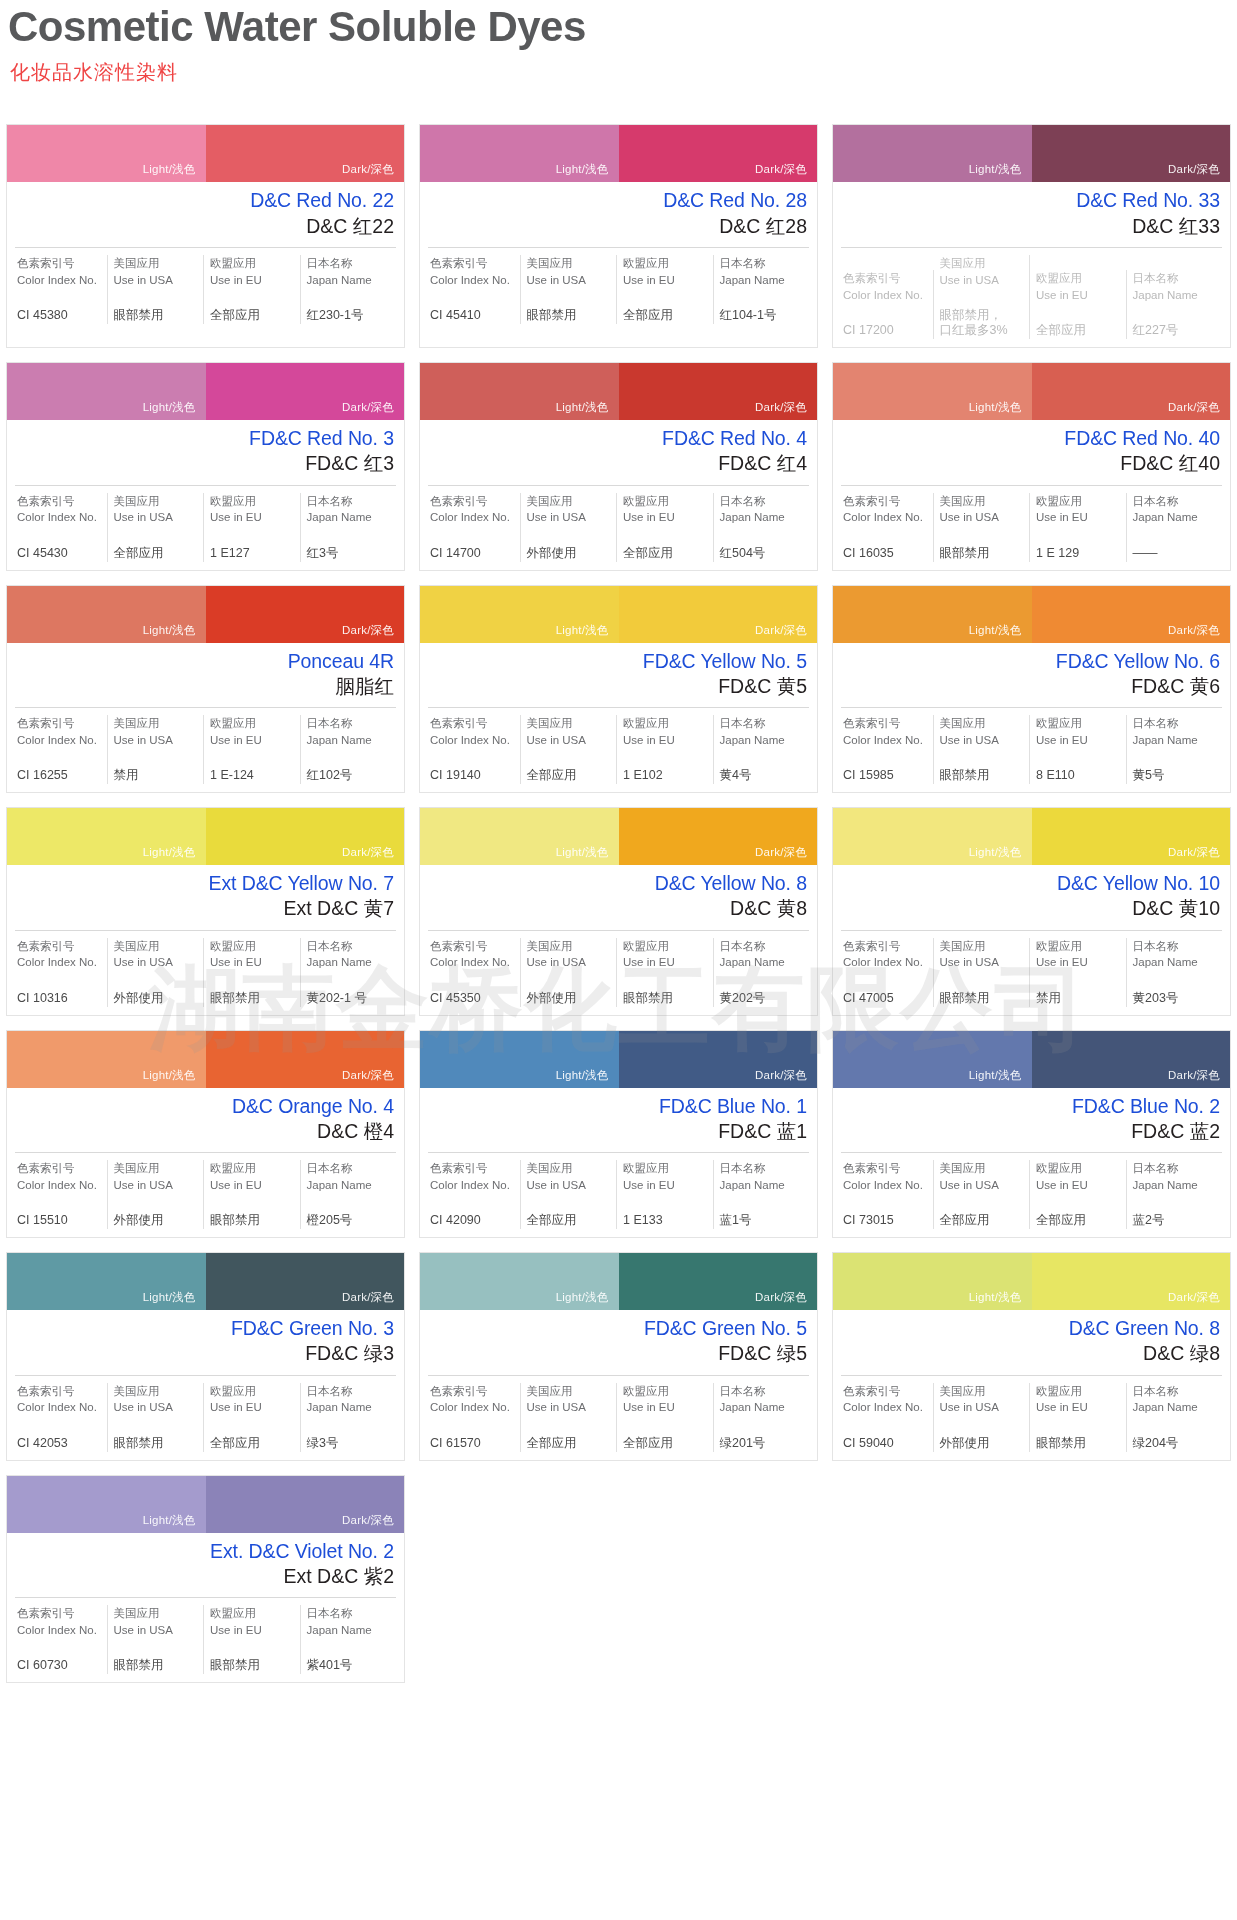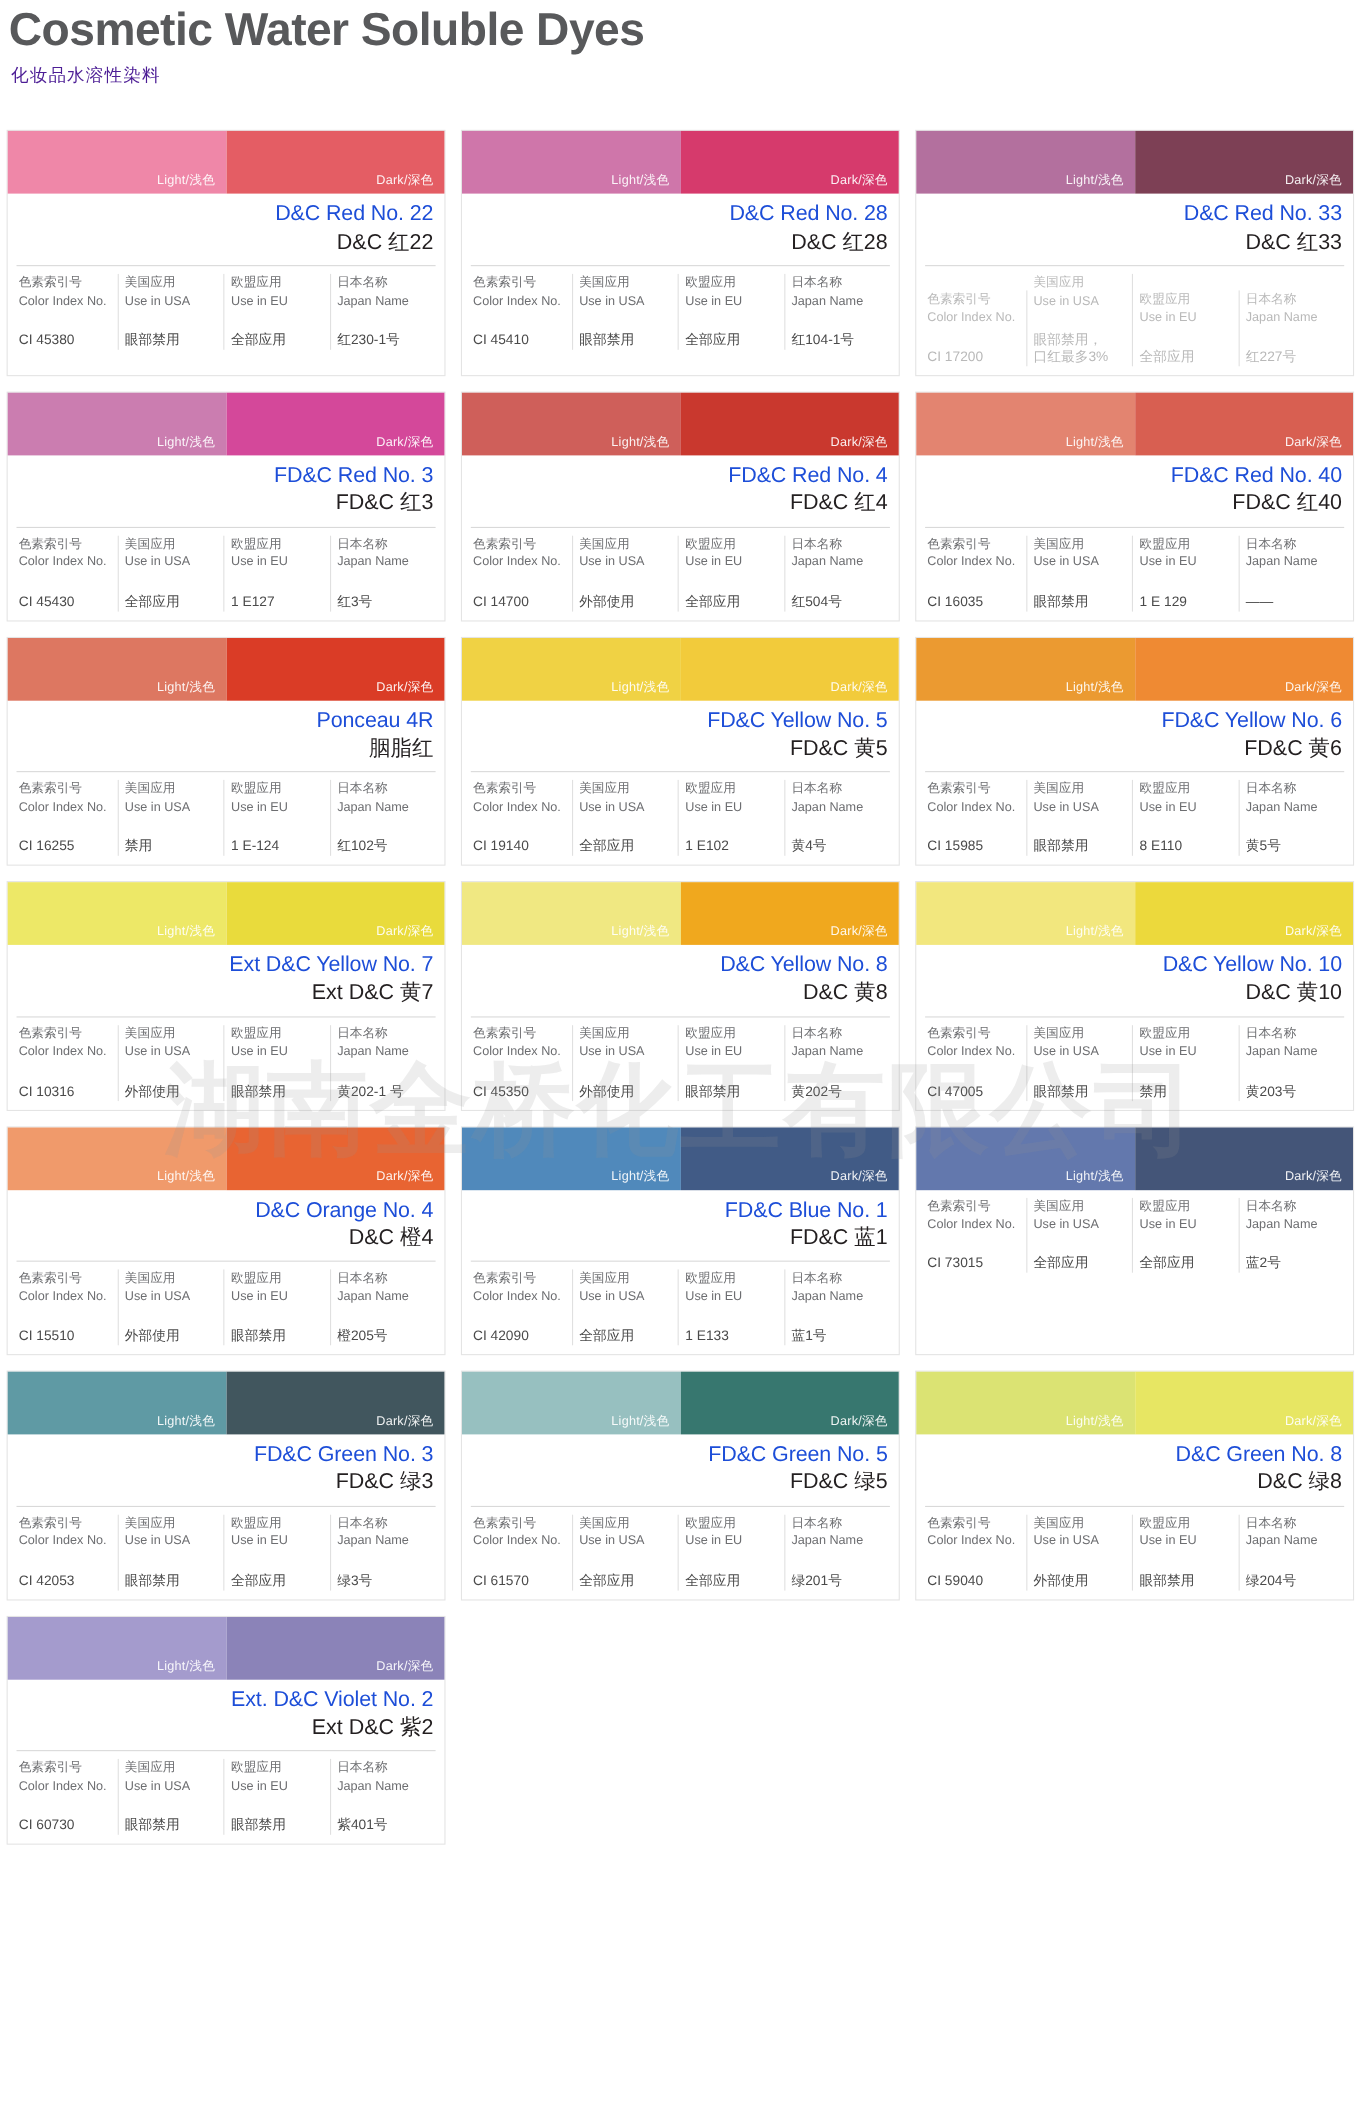--- a/index.html
+++ b/index.html
@@ -23,22 +23,22 @@
   .page-title {
     font-size: 42px;
     font-weight: bold;
     color: #58595b;
     letter-spacing: -0.5px;
     line-height: 1.08;
     margin: 0;
     white-space: nowrap;
   }
   .page-subtitle {
-    font-size: 16px;
-    color: #4c1d95;
+    font-size: 20px;
+    color: #ef4444;
     margin: 10px 0 0 2px;
     letter-spacing: 1px;
     font-family: Liberation Mono, monospace;
   }
 
   
   .watermark {
     position: absolute;
     top: 947px;
     left: 50%;
@@ -701,20 +701,24 @@
     <div class="card">
       <div class="swatch-row">
         <div class="swatch" style="background: rgb(99, 120, 173);">
           <span class="swatch-label">Light/浅色</span>
         </div>
         <div class="swatch" style="background: rgb(68, 85, 120);">
           <span class="swatch-label">Dark/深色</span>
         </div>
       </div>
       <div class="card-body">
+        <div class="name-block">
+          <div class="name-en">FD&amp;C Blue No. 2</div>
+          <div class="name-cn">FD&amp;C  蓝2</div>
+        </div>
         <div class="spec-table">
           <div class="spec-col">
             <div class="spec-head-cn">色素索引号</div>
             <div class="spec-head-en">Color Index No.</div>
             <div class="spec-value">CI 73015</div>
           </div>
           <div class="spec-col">
             <div class="spec-head-cn">美国应用</div>
             <div class="spec-head-en">Use in USA</div>
             <div class="spec-value">全部应用</div>

